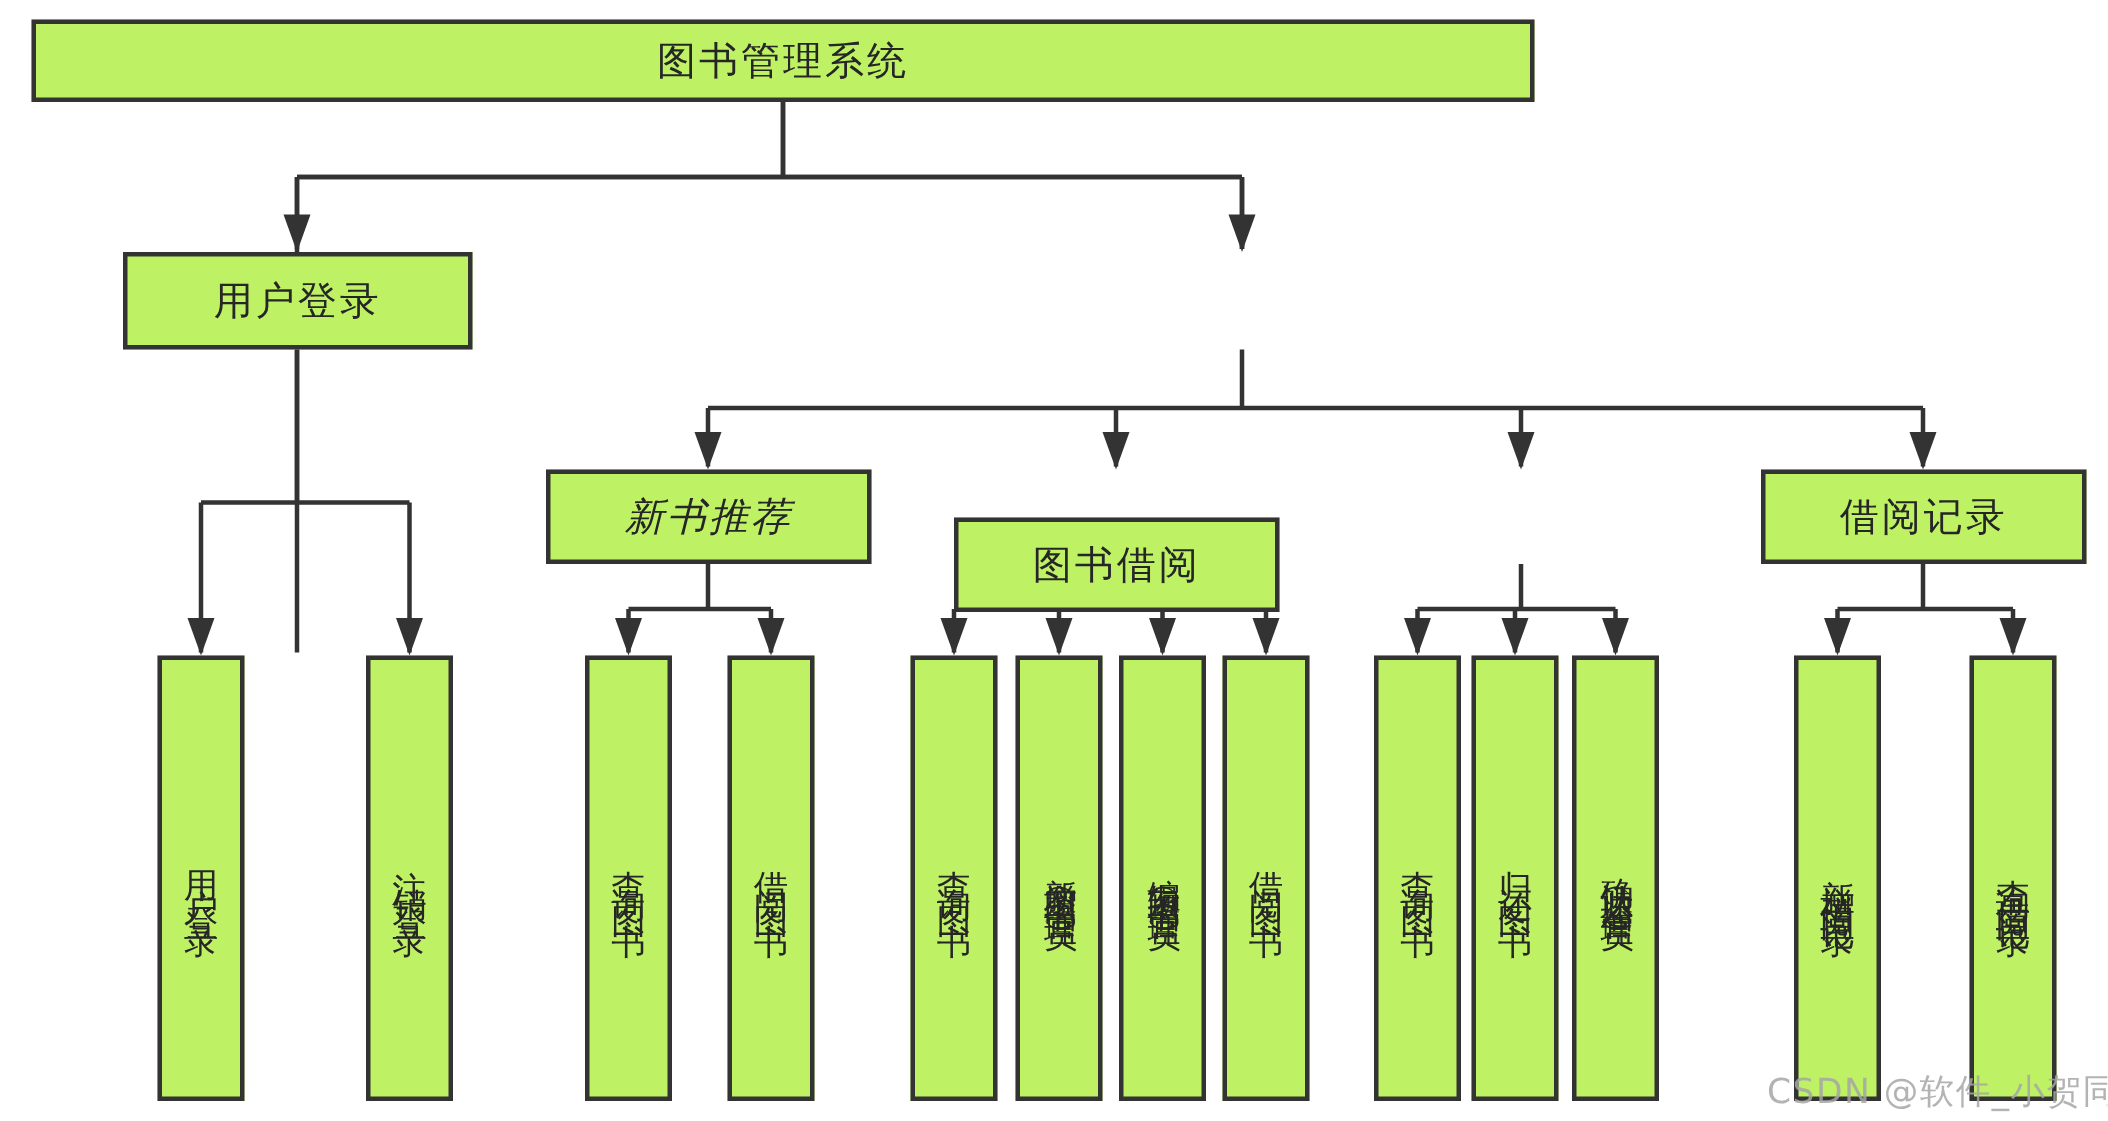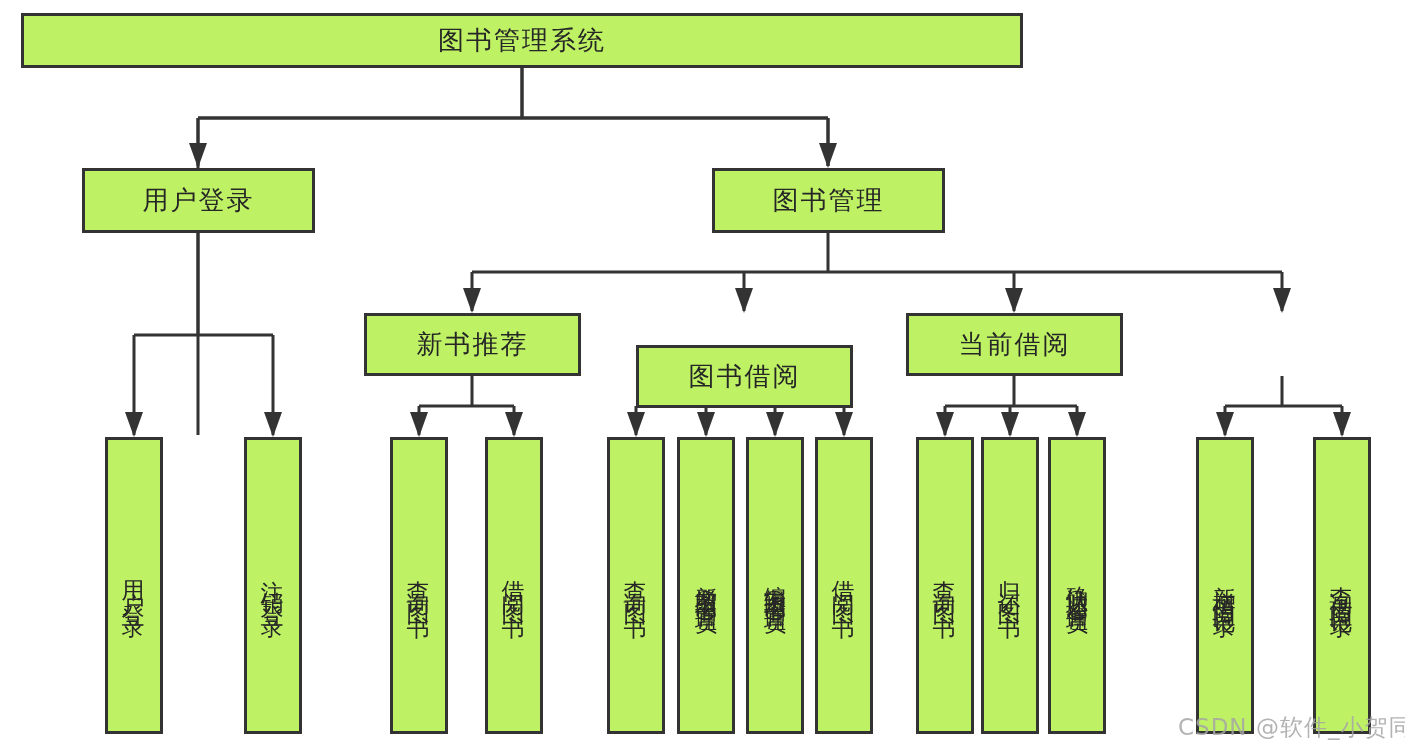--- a/index.html
+++ b/index.html
@@ -66,25 +66,24 @@
       <polygon points="1001,412 1019,412 1010,437"></polygon>
       <polygon points="1068,412 1086,412 1077,437"></polygon>
       <polygon points="1216,412 1234,412 1225,437"></polygon>
       <polygon points="1333,412 1351,412 1342,437"></polygon>
     </g>
   </svg>
 
   <div class="node h-node" style="left:21px;top:13px;width:1002px;height:55px;">图书管理系统</div>
 
   <div class="node h-node" style="left:82px;top:168px;width:233px;height:65px;">用户登录</div>
-  <div class="node h-node" style="left:712px;top:168px;width:233px;height:65px;">图书管理</div>
 
-  <div class="node h-node" style="left:364px;top:313px;width:217px;height:63px;">新书推荐</div>
+  <div class="node h-node" style="left:364px;top:313px;width:217px;height:63px;font-style:italic;">新书推荐</div>
   <div class="node h-node" style="left:636px;top:313px;width:217px;height:63px;margin-top:32px;">图书借阅</div>
-  <div class="node h-node" style="left:906px;top:313px;width:217px;height:63px;">当前借阅</div>
+  <div class="node h-node" style="left:1174px;top:313px;width:217px;height:63px;">借阅记录</div>
 
   <div class="node v-node" style="left:105px;top:437px;width:58px;height:297px;">用户登录</div>
   <div class="node v-node" style="left:244px;top:437px;width:58px;height:297px;">注销登录</div>
 
   <div class="node v-node" style="left:390px;top:437px;width:58px;height:297px;">查询图书</div>
   <div class="node v-node" style="left:485px;top:437px;width:58px;height:297px;">借阅图书</div>
 
   <div class="node v-node" style="left:607px;top:437px;width:58px;height:297px;">查询图书</div>
   <div class="node v-node long" style="left:677px;top:437px;width:58px;height:297px;">新增图书（管理员）</div>
   <div class="node v-node long" style="left:746px;top:437px;width:58px;height:297px;">编辑图书（管理员）</div>

